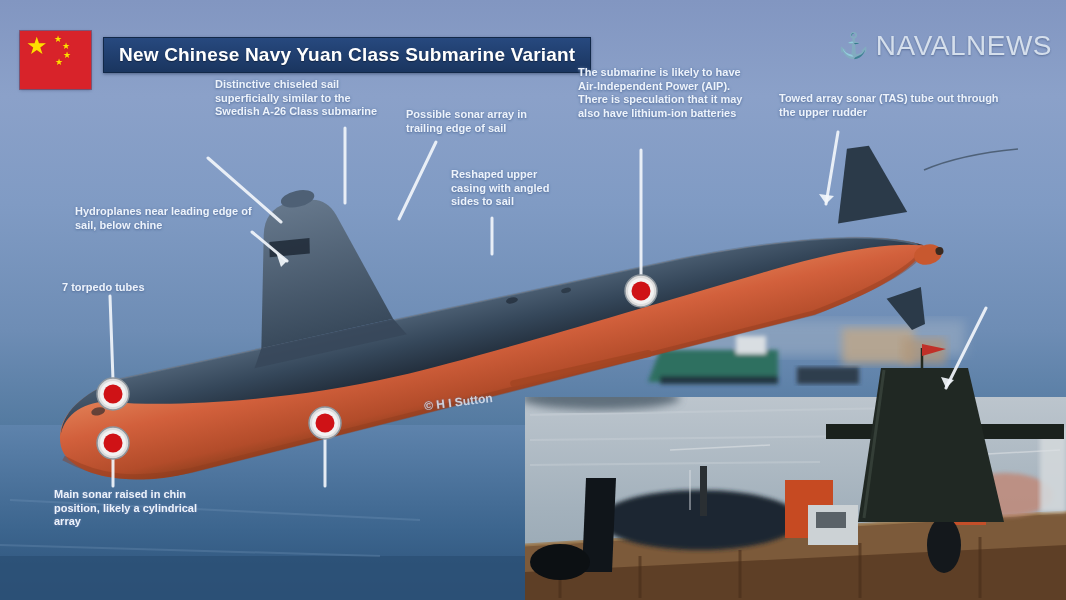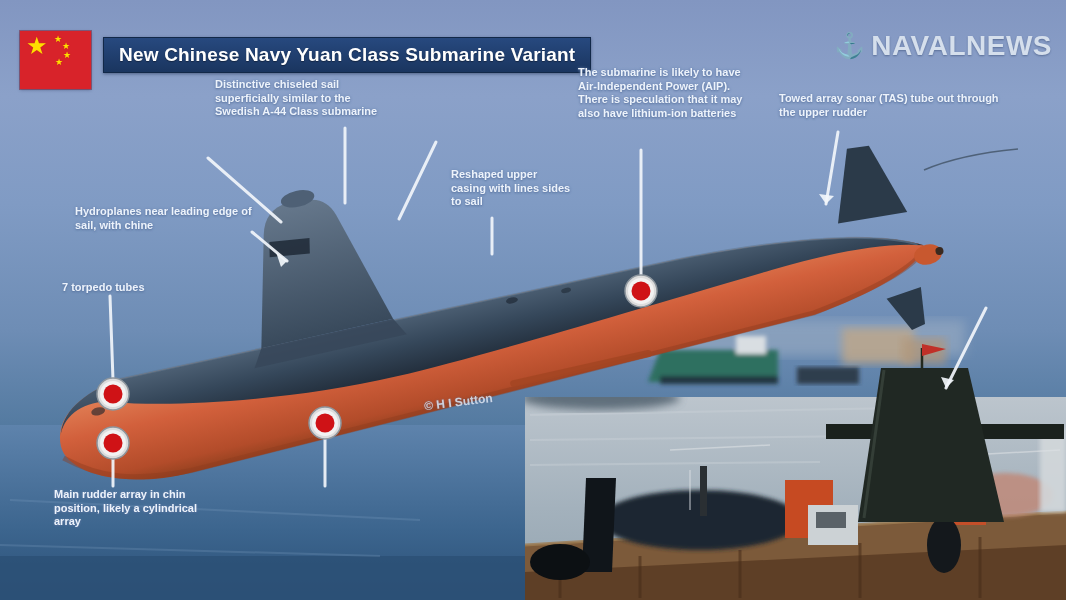--- a/index.html
+++ b/index.html
@@ -11,21 +11,21 @@
 
   .banner{position:absolute;left:103px;top:37px;height:34px;display:flex;align-items:center;
           padding:0 15px;background:linear-gradient(180deg,#27497f,#1a355f);
           border:1px solid #122848;box-shadow:0 1px 3px rgba(20,35,70,.5);}
   .banner span{color:#ffffff;font-size:19px;font-weight:bold;letter-spacing:.2px;
                text-shadow:0 1px 1px rgba(0,0,0,.35);white-space:nowrap;}
 
   .brand{position:absolute;right:14px;top:30px;display:flex;align-items:center;gap:6px;
          color:#dce5f0;opacity:.92;}
   .brand .anchor{font-size:25px;line-height:1;transform:translateY(-1px);}
-  .brand .brand-text{font-size:28px;font-weight:bold;letter-spacing:.5px;
+  .brand .brand-text{font-size:28px;font-weight:normal;letter-spacing:.5px;
                      text-shadow:0 1px 2px rgba(40,60,100,.5);}
 
   .flag{position:absolute;left:20px;top:31px;width:71px;height:58px;background:#d8232a;
         box-shadow:0 0 0 1px rgba(120,20,40,.45),0 1px 3px rgba(30,40,80,.4);}
   .flag .star{position:absolute;color:#ffde00;line-height:1;text-shadow:0 0 1px rgba(180,60,0,.6);}
   .flag .s-big{left:6px;top:3px;font-size:24px;}
   .flag .s1{left:34px;top:4px;font-size:9px;}
   .flag .s2{left:42px;top:11px;font-size:9px;}
   .flag .s3{left:43px;top:20px;font-size:9px;}
   .flag .s4{left:35px;top:27px;font-size:9px;}
@@ -234,23 +234,24 @@
 
 <div class="banner">
   <span>New Chinese Navy Yuan Class Submarine Variant</span>
 </div>
 
 <div class="brand">
   <span class="anchor">⚓</span>
   <span class="brand-text">NAVALNEWS</span>
 </div>
 
-<div class="ann" style="left:215px;top:78px;width:182px">Distinctive chiseled sail superficially similar to the Swedish A-44 Class submarine</div>
-<div class="ann" style="left:451px;top:168px;width:120px">Reshaped upper casing with lines sides to sail</div>
+<div class="ann" style="left:215px;top:78px;width:182px">Distinctive chiseled sail superficially similar to the Swedish A-26 Class submarine</div>
+<div class="ann" style="left:406px;top:108px;width:150px">Possible sonar array in trailing edge of sail</div>
+<div class="ann" style="left:451px;top:168px;width:120px">Reshaped upper casing with angled sides to sail</div>
 <div class="ann" style="left:779px;top:92px;width:226px">Towed array sonar (TAS) tube out through the upper rudder</div>
 <div class="ann" style="left:578px;top:66px;width:168px">The submarine is likely to have Air-Independent Power (AIP). There is speculation that it may also have lithium-ion batteries</div>
-<div class="ann" style="left:75px;top:205px;width:180px">Hydroplanes near leading edge of sail, with chine</div>
+<div class="ann" style="left:75px;top:205px;width:180px">Hydroplanes near leading edge of sail, below chine</div>
 <div class="ann" style="left:62px;top:281px;width:140px">7 torpedo tubes</div>
-<div class="ann" style="left:54px;top:488px;width:165px">Main rudder array in chin position, likely a cylindrical array</div>
+<div class="ann" style="left:54px;top:488px;width:165px">Main sonar raised in chin position, likely a cylindrical array</div>
 
 <div class="watermark">© H I Sutton</div>
 
 </div>
 
 </body></html>

